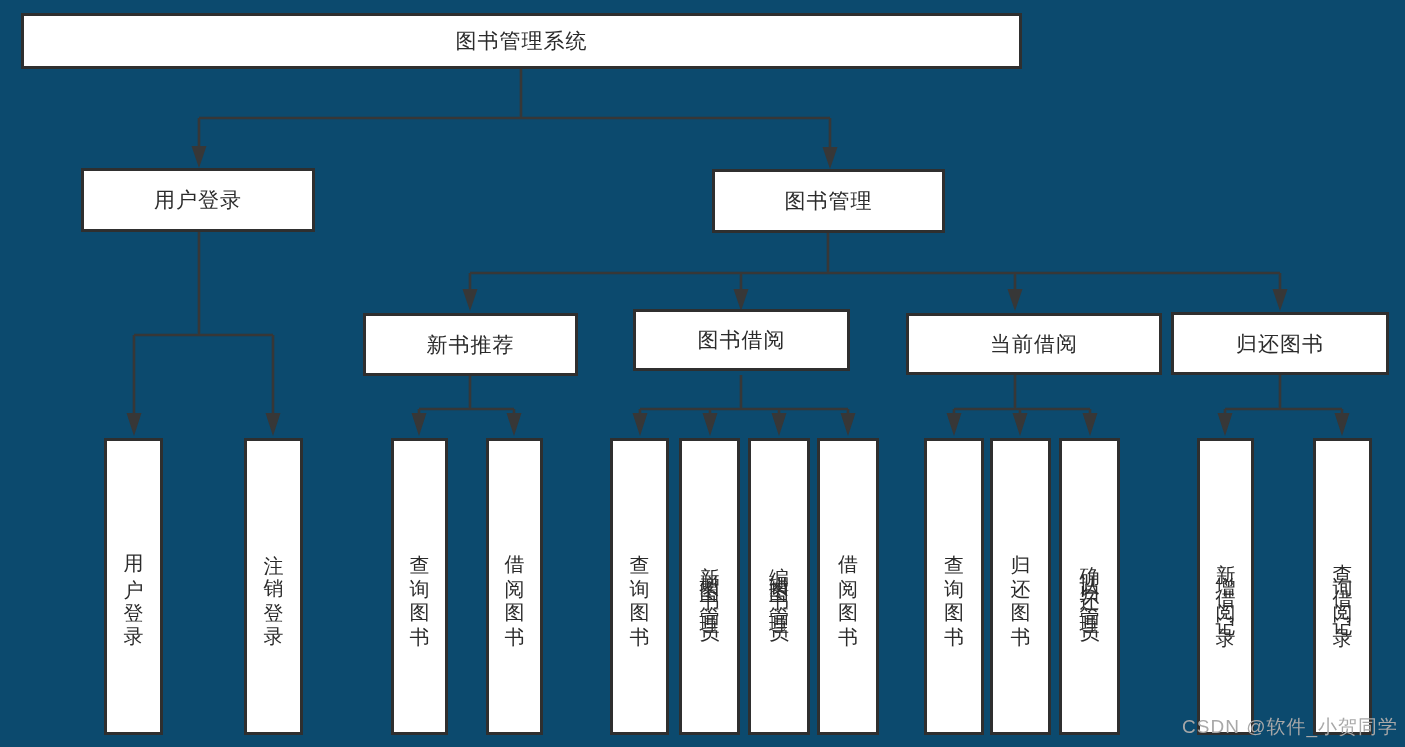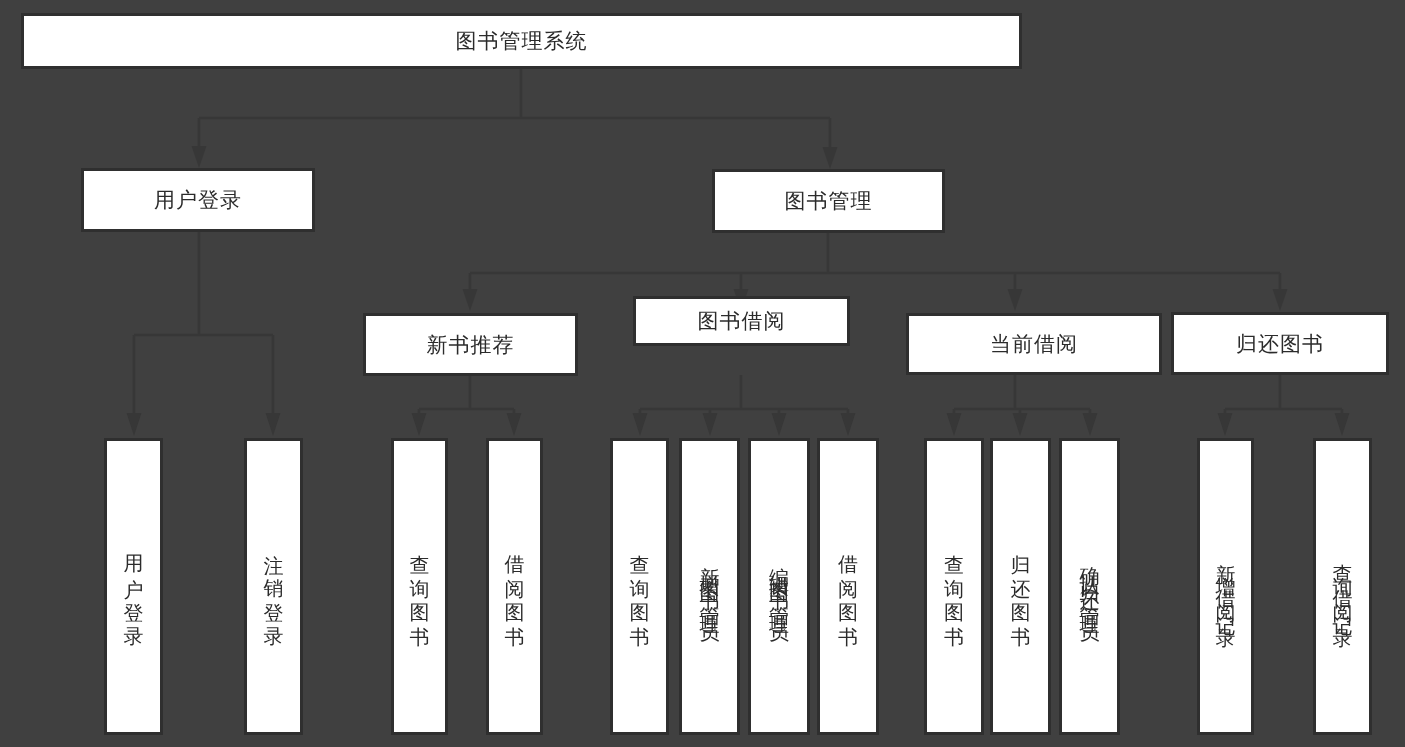--- a/index.html
+++ b/index.html
@@ -5,21 +5,21 @@
   html, body {
     margin: 0;
     padding: 0;
     background: #ffffff;
     font-family: "Liberation Sans", "DejaVu Sans", sans-serif;
   }
   #stage {
     position: relative;
     width: 1405px;
     height: 747px;
-    background: #404040;
+    background: #0c4a6e;
     overflow: hidden;
   }
   #wires {
     position: absolute;
     left: 0; top: 0;
     width: 1405px;
     height: 747px;
     z-index: 1;
   }
   .box {
@@ -114,21 +114,21 @@
   <div class="box h" style="left:81px;top:168px;width:234px;height:64px">
     <span>用户登录</span>
   </div>
   <div class="box h" style="left:363px;top:313px;width:215px;height:63px">
     <span>新书推荐</span>
   </div>
 
   <div class="box h" style="left:712px;top:169px;width:233px;height:64px">
     <span>图书管理</span>
   </div>
-  <div class="box h" style="left:633px;top:296px;width:217px;height:50px">
+  <div class="box h" style="left:633px;top:309px;width:217px;height:62px">
     <span>图书借阅</span>
   </div>
   <div class="box h" style="left:906px;top:313px;width:256px;height:62px">
     <span>当前借阅</span>
   </div>
   <div class="box h" style="left:1171px;top:312px;width:218px;height:63px">
     <span>归还图书</span>
   </div>
 
   <div class="box leaf" style="left:104px;width:59px">
@@ -168,14 +168,15 @@
     <span class="vtext ls9">确认归还（管理员）</span>
   </div>
 
   <div class="box leaf" style="left:1197px;width:57px">
     <span class="vtext ls6">新增借阅记录</span>
   </div>
   <div class="box leaf" style="left:1313px;width:59px">
     <span class="vtext ls6">查询借阅记录</span>
   </div>
 
+  <div id="watermark">CSDN @软件_小贺同学</div>
 
 </div>
 
 </body></html>

